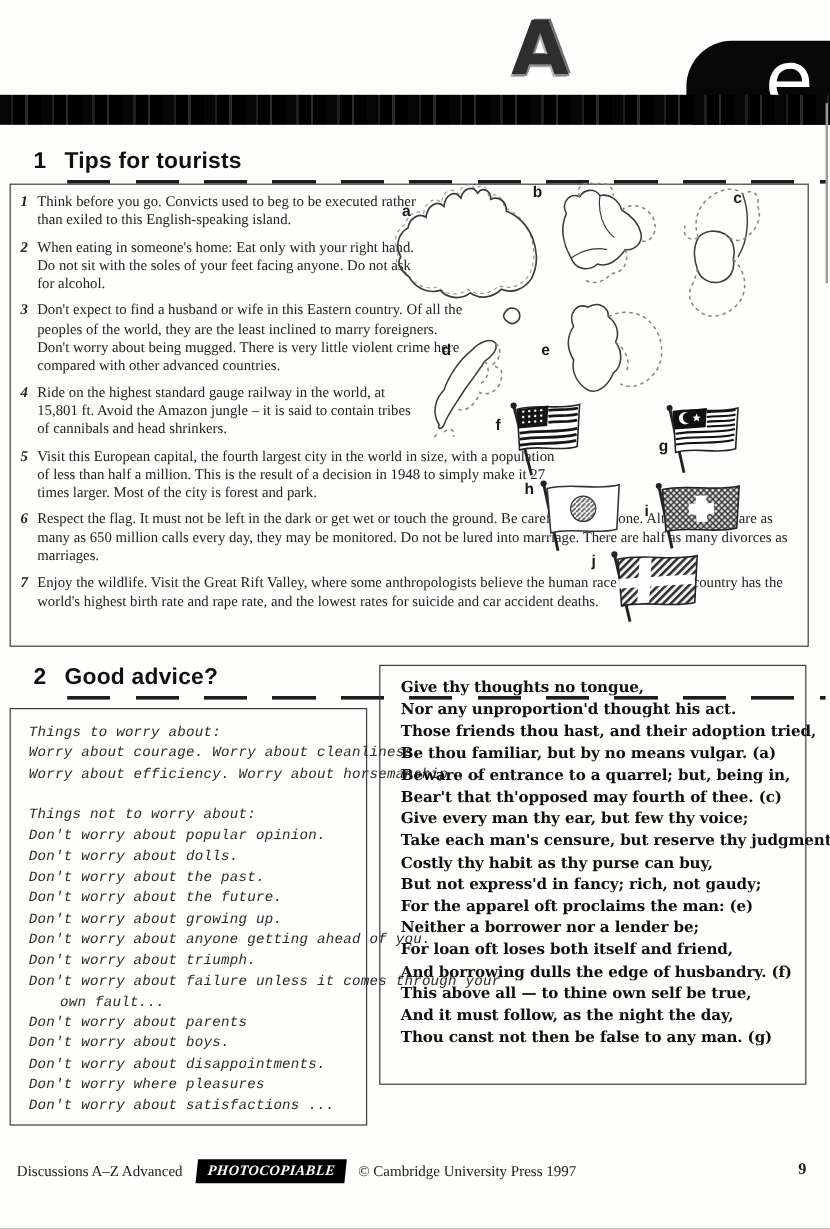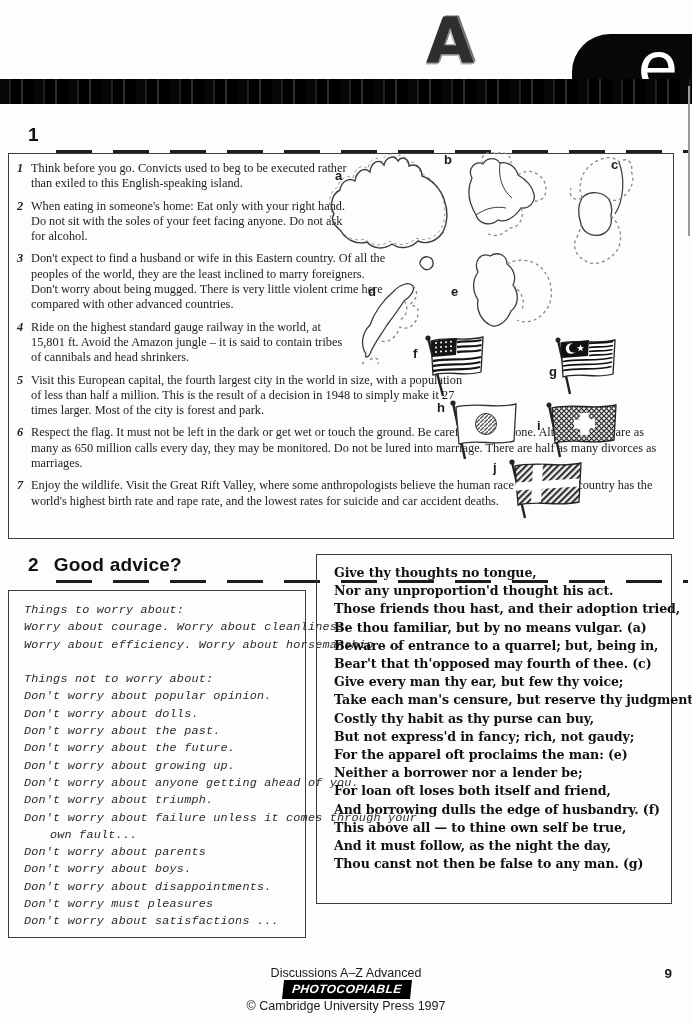--- a/index.html
+++ b/index.html
@@ -58,21 +58,21 @@
   .worry-line.indent{padding-left:26px;}
   
   .quote-lines{padding:9px 0 0 17px;}
   .quote-line{
     font-family:"DejaVu Serif",serif;font-weight:bold;font-size:12.6px;
     line-height:18.2px;color:#101010;white-space:nowrap;letter-spacing:-.1px;
   }
   
   .footer{
     position:absolute;left:14px;top:966px;width:664px;display:flex;align-items:center;
-    font-family:Liberation Sans, sans-serif;font-size:12.5px;color:#1a1a1a;flex-direction:column;
+    font-family:Liberation Serif, serif;font-size:12.5px;color:#1a1a1a;
   }
   .badge{
     background:#000;color:#fff;font-style:italic;font-weight:bold;font-size:12px;
     padding:2px 9px 3px 9px;margin:0 10px 0 12px;transform:skewX(-6deg);letter-spacing:.4px;
   }
   .page-num{position:absolute;right:6px;top:0;font-weight:bold;font-size:13.5px;}
 </style>
 </head>
 <body>
 
@@ -80,20 +80,21 @@
 
   <div class="grunge-a">A</div>
   <div class="header-blob">
     <span class="letter-e">e</span>
   </div>
   <div class="scan-band"></div>
   <div class="scan-edge"></div>
 
   <div class="sec-header" style="left:28px;top:124px;">
     <span>1</span>
+    <span>Tips for tourists</span>
   </div>
   <div class="sec-rule" style="left:56px;top:150px;width:632px;"></div>
 
   <div class="frame" id="box-tips">
     <div class="tips-list">
       <div class="tip" style="max-width:345px">
         <span class="tip-num">1</span>
         <span class="tip-text">Think before you go. Convicts used to beg to be executed rather than exiled to this English-speaking island.</span>
       </div>
       <div class="tip" style="max-width:338px">
@@ -272,21 +273,21 @@
       <div class="worry-line">Don't worry about the past.</div>
       <div class="worry-line">Don't worry about the future.</div>
       <div class="worry-line">Don't worry about growing up.</div>
       <div class="worry-line">Don't worry about anyone getting ahead of you.</div>
       <div class="worry-line">Don't worry about triumph.</div>
       <div class="worry-line">Don't worry about failure unless it comes through your</div>
       <div class="worry-line indent">own fault...</div>
       <div class="worry-line">Don't worry about parents</div>
       <div class="worry-line">Don't worry about boys.</div>
       <div class="worry-line">Don't worry about disappointments.</div>
-      <div class="worry-line">Don't worry must pleasures</div>
+      <div class="worry-line">Don't worry where pleasures</div>
       <div class="worry-line">Don't worry about satisfactions ...</div>
     </div>
   </div>
 
   <div class="frame" id="box-quote">
     <div class="quote-lines">
       <div class="quote-line">Give thy thoughts no tongue,</div>
       <div class="quote-line">Nor any unproportion'd thought his act.</div>
       <div class="quote-line">Those friends thou hast, and their adoption tried,</div>
       <div class="quote-line">Be thou familiar, but by no means vulgar. (a)</div>

